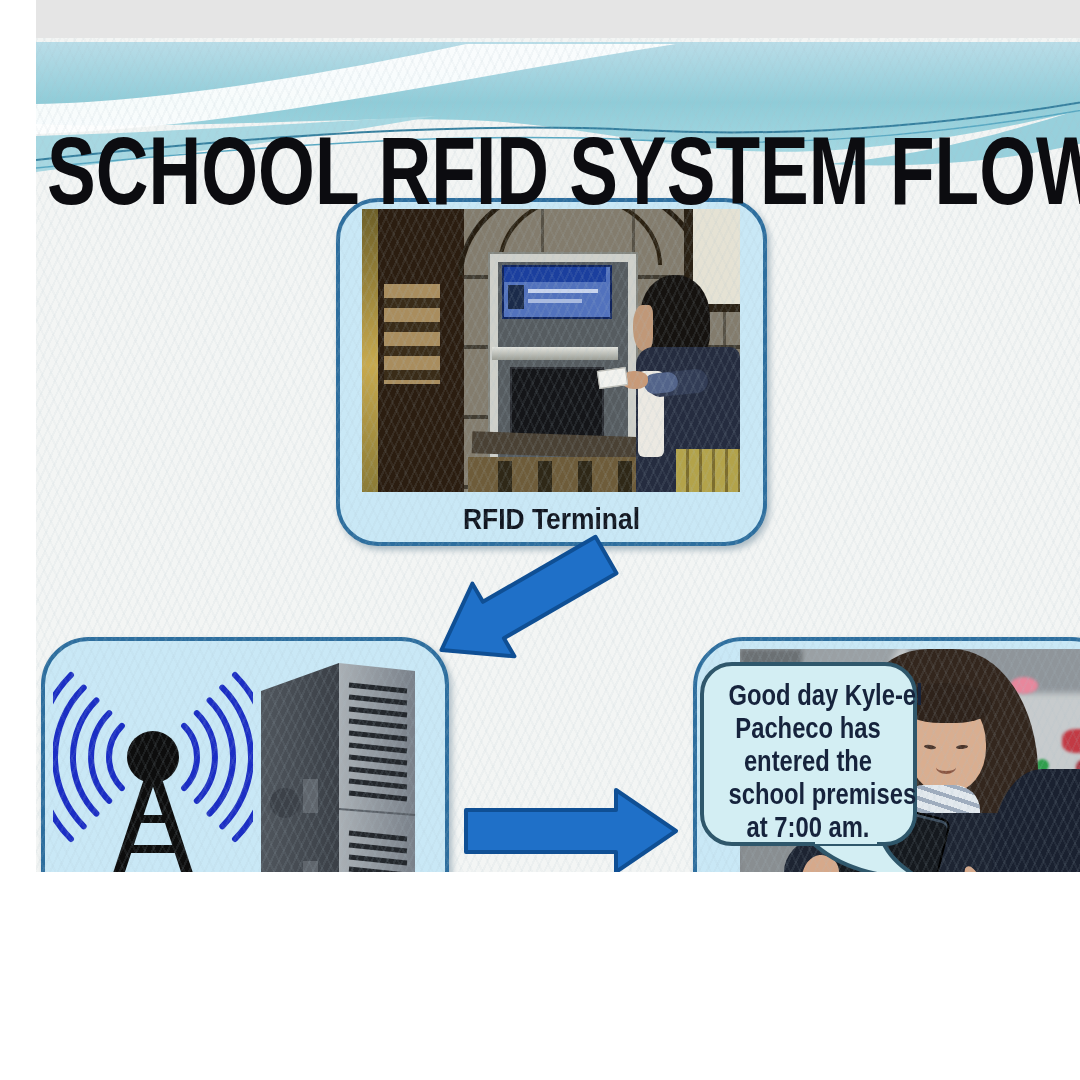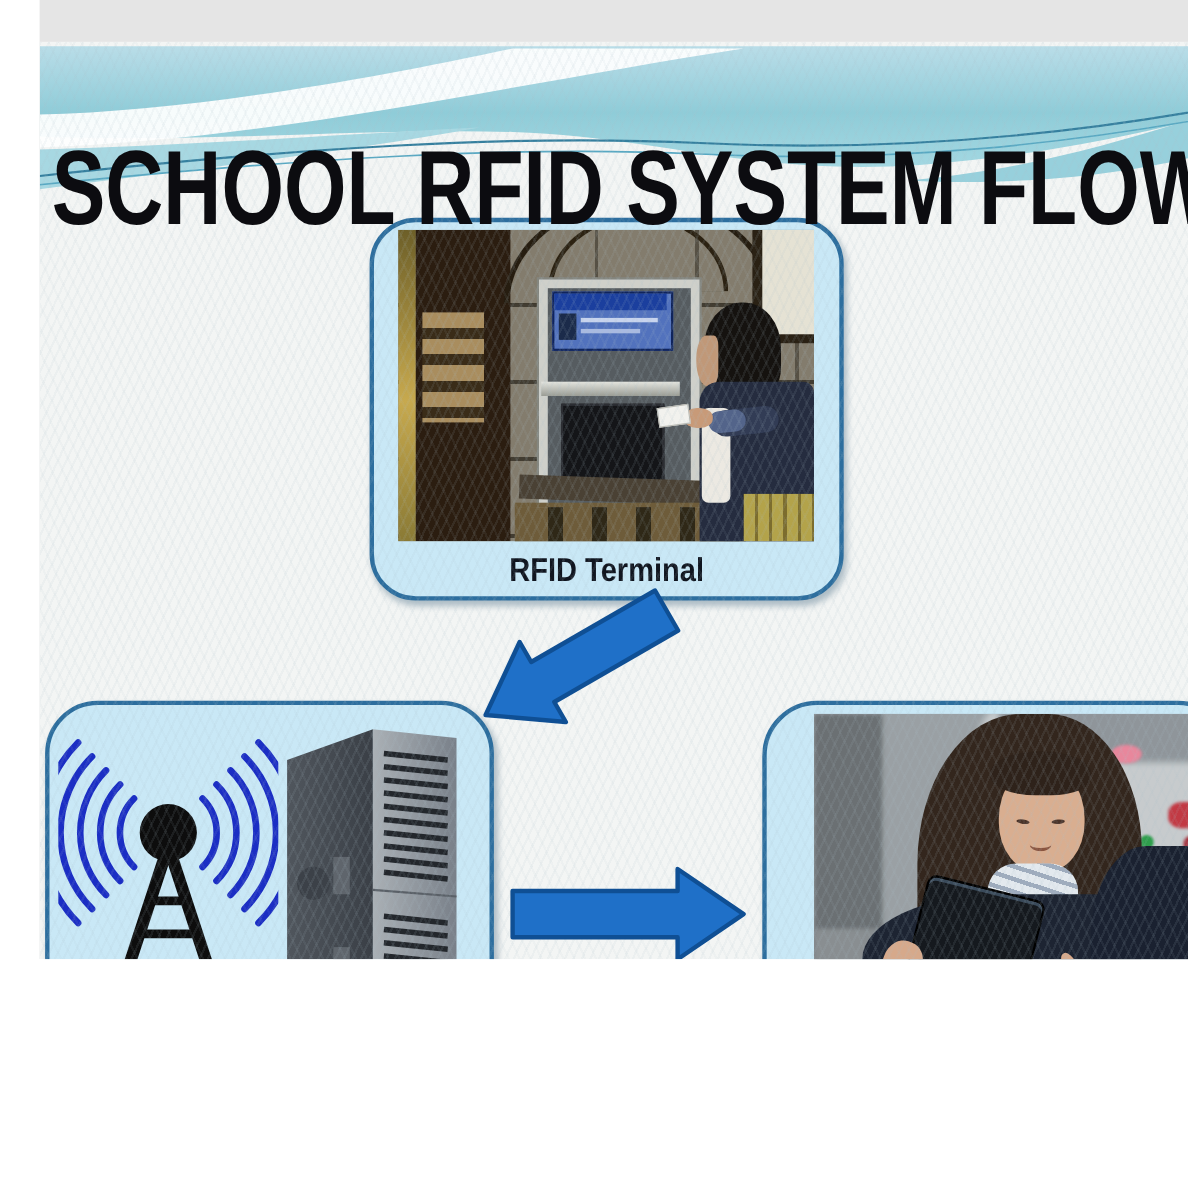--- a/index.html
+++ b/index.html
@@ -260,18 +260,32 @@
         <div class="p2-smile"></div>
         <div class="p2-scarf"></div>
         <div class="p2-coat"></div>
         <div class="p2-coat2"></div>
         <div class="p2-tablet"></div>
         <div class="p2-handL"></div>
         <div class="p2-handR"></div>
         <div class="p2-finger"></div>
       </div>
 
+      <div class="bubble">
+        <svg class="bubble-svg" viewBox="0 0 260 235">
+          <path d="M112,180 C140,208 180,216 224,219 C196,204 186,188 182,176 Z" fill="#d3eef3" stroke="#2f576b" stroke-width="4" stroke-linejoin="round"></path>
+          <rect x="3" y="3" width="213" height="180" rx="30" fill="#d3eef3" stroke="#2f576b" stroke-width="4"></rect>
+          <rect x="116" y="174" width="62" height="9" fill="#d3eef3"></rect>
+        </svg>
+        <div class="bubble-text">
+          <span>Good day Kyle-el</span>
+          <span>Pacheco has</span>
+          <span>entered the</span>
+          <span>school premises</span>
+          <span>at 7:00 am.</span>
+        </div>
+      </div>
 
       <div class="caption cap-parent">PARENT OR GUARDIAN</div>
     </div>
 
   </div>
 </div>
 
 </body></html>

